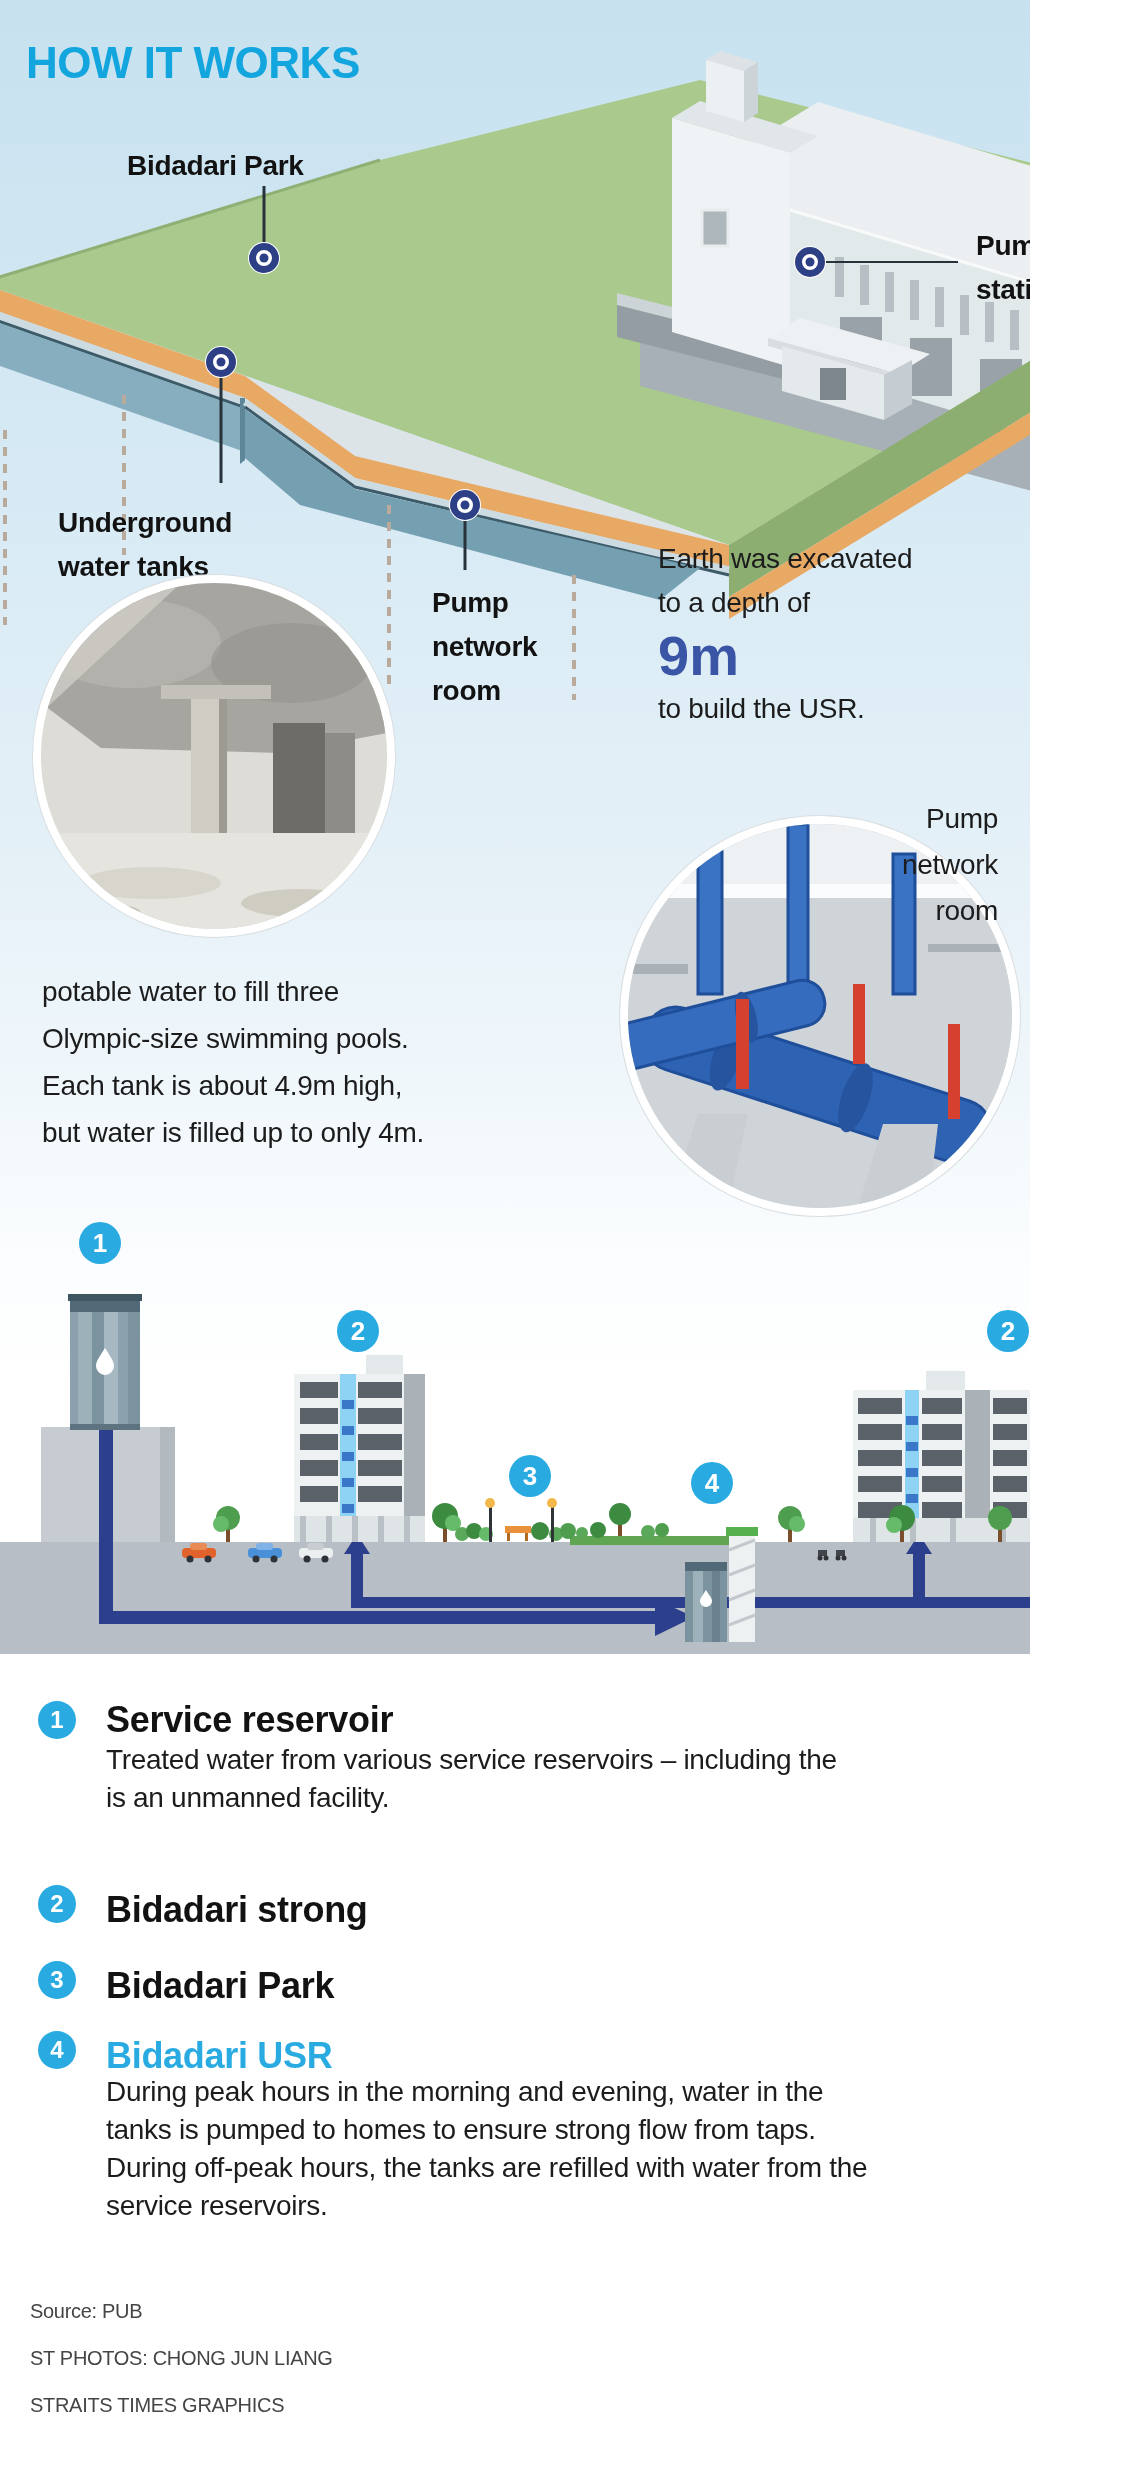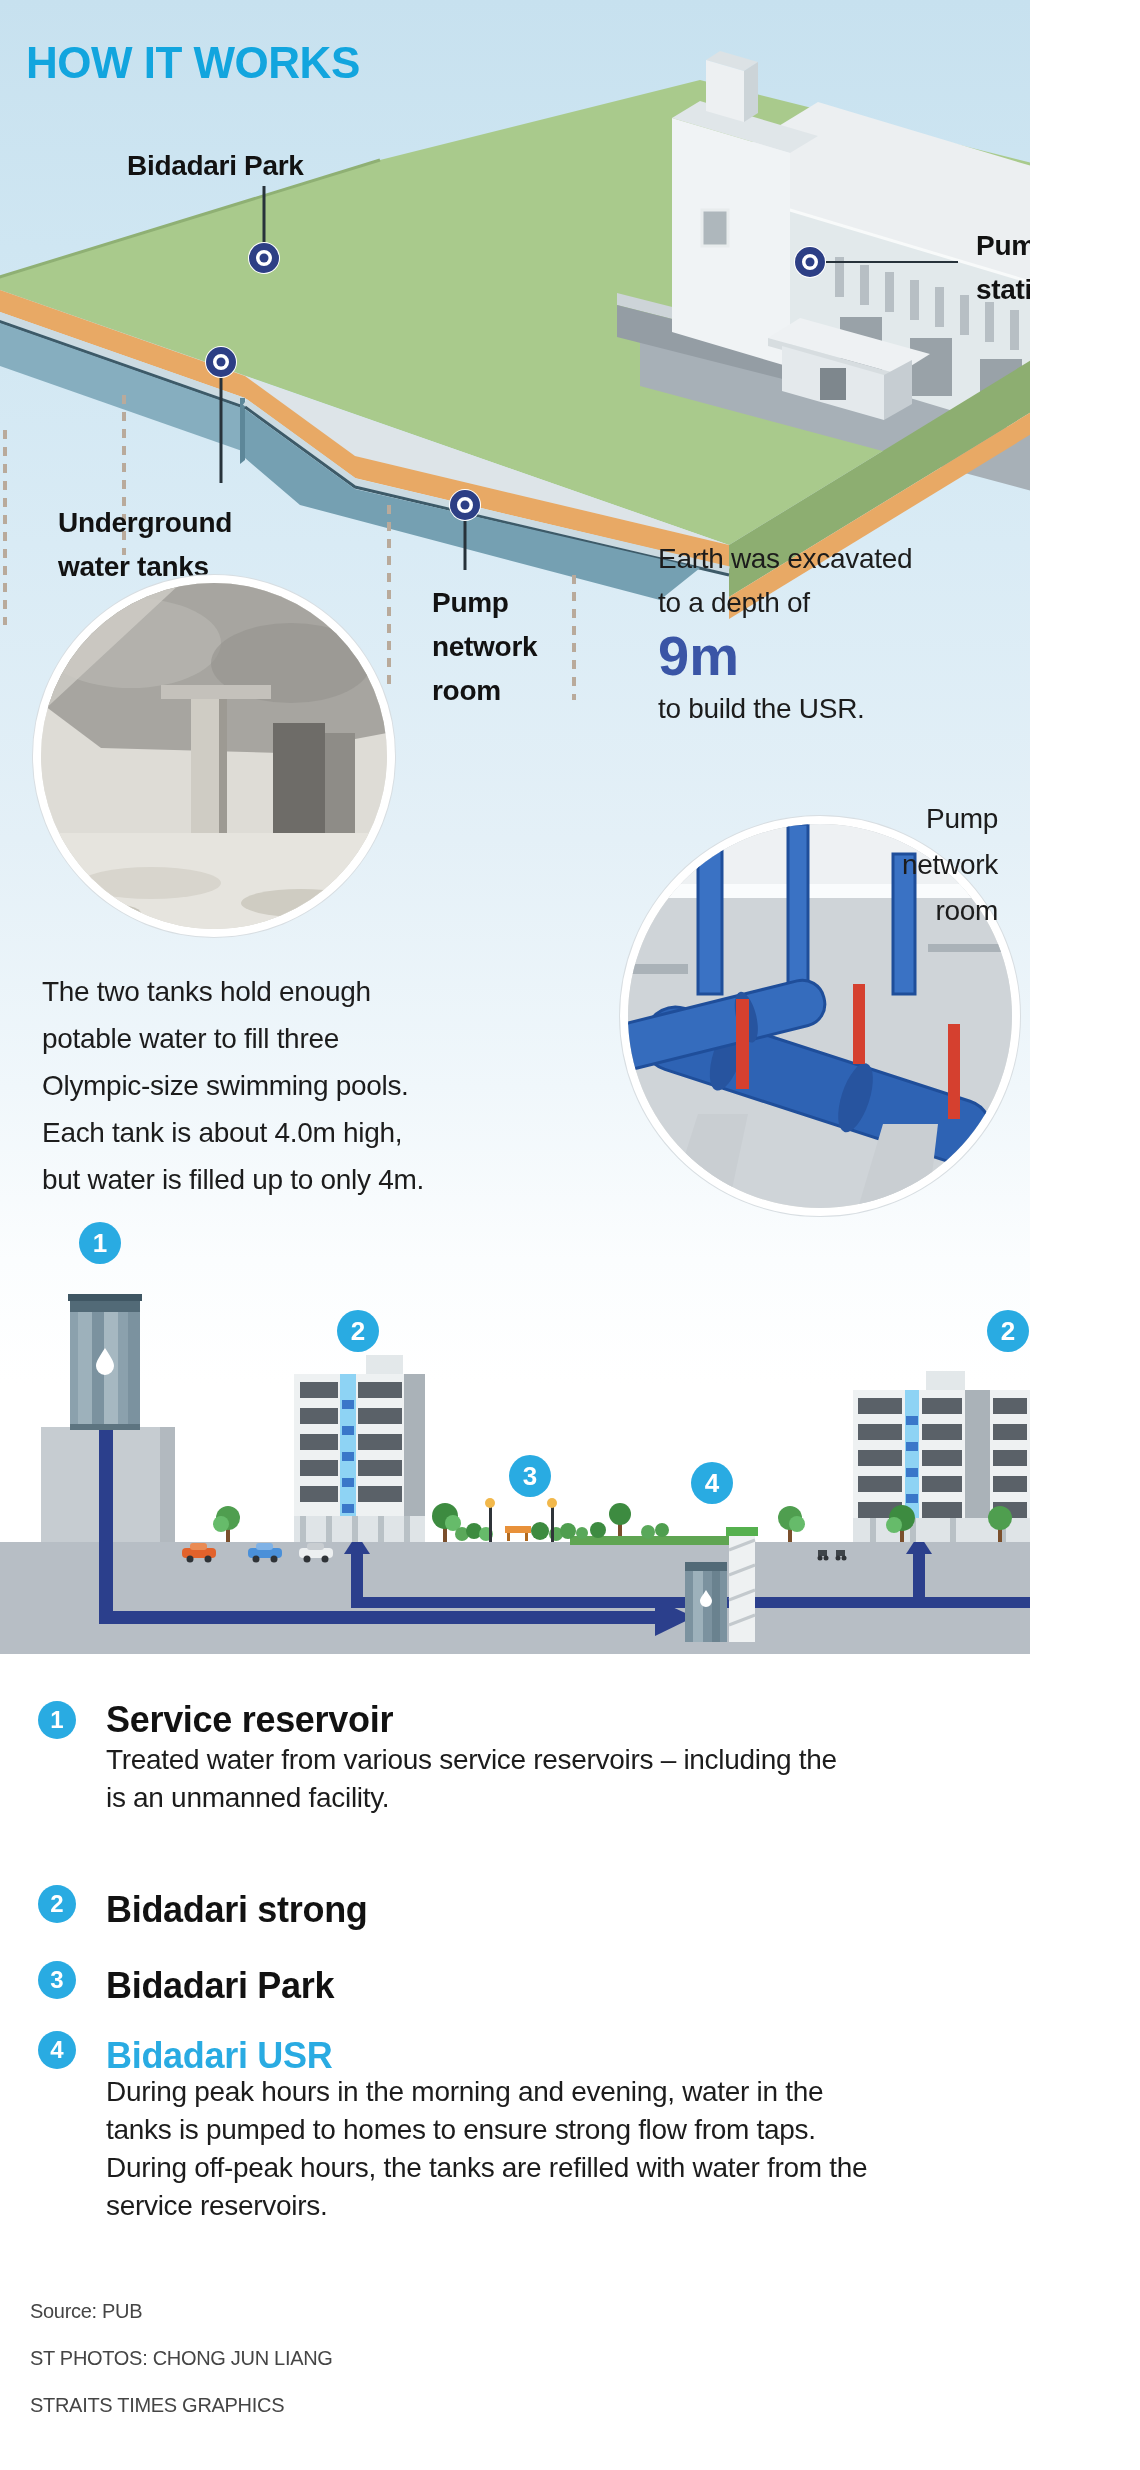--- a/index.html
+++ b/index.html
@@ -219,24 +219,23 @@
     </svg>
   </div>
 
   <div class="abs body-txt rt" style="right:32px;top:796px;line-height:46px;">
     <div>Pump</div>
     <div>network</div>
     <div>room</div>
   </div>
 
   <div class="abs note" style="left:42px;top:968px;">
-    <div>The two tanks hold enough</div>
     <div>potable water to fill three</div>
     <div>Olympic-size swimming pools.</div>
-    <div>Each tank is about 4.0m high,</div>
+    <div>Each tank is about 4.9m high,</div>
     <div>but water is filled up to only 4m.</div>
   </div>
 
   <svg class="abs" style="left:0;top:1200px;" width="1140" height="460" viewBox="0 0 460 186" preserveAspectRatio="none"></svg>
   <svg class="abs" style="left:0;top:1200px;" width="1140" height="460" viewBox="0 0 1140 460">
 
     <rect x="0" y="342" width="1140" height="112" fill="#b7bec5"></rect>
     <rect x="41" y="227" width="134" height="115" fill="#c6ccd1"></rect>
     <rect x="160" y="227" width="15" height="115" fill="#b2b9bf"></rect>
 

